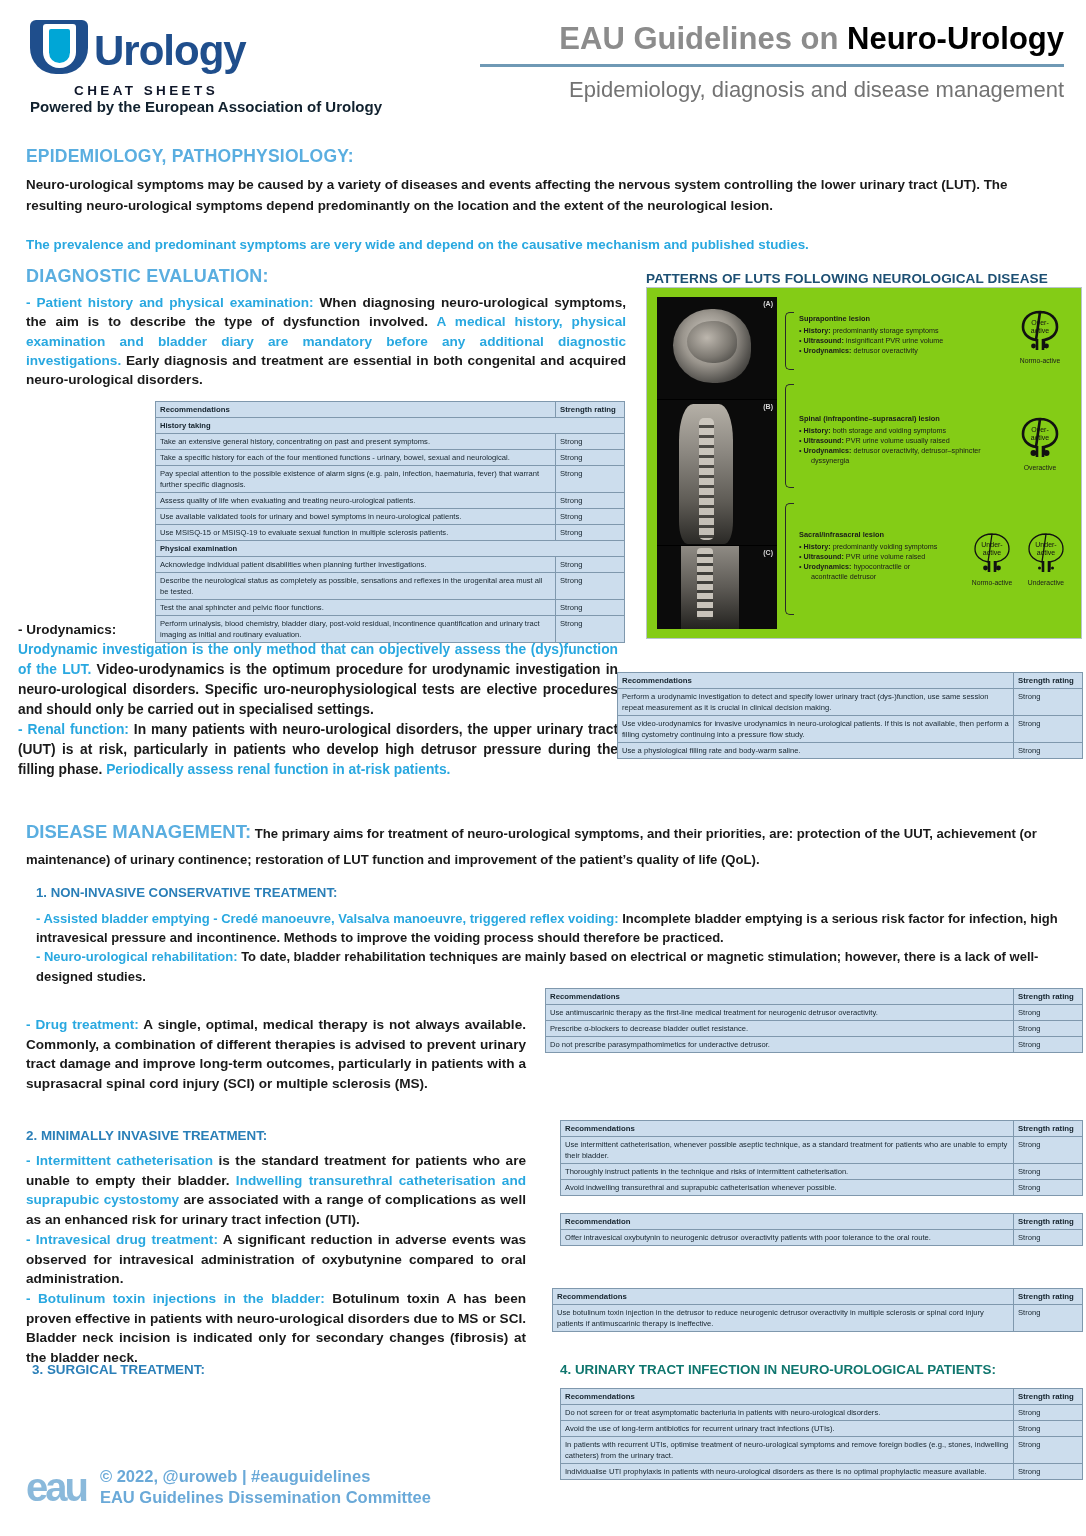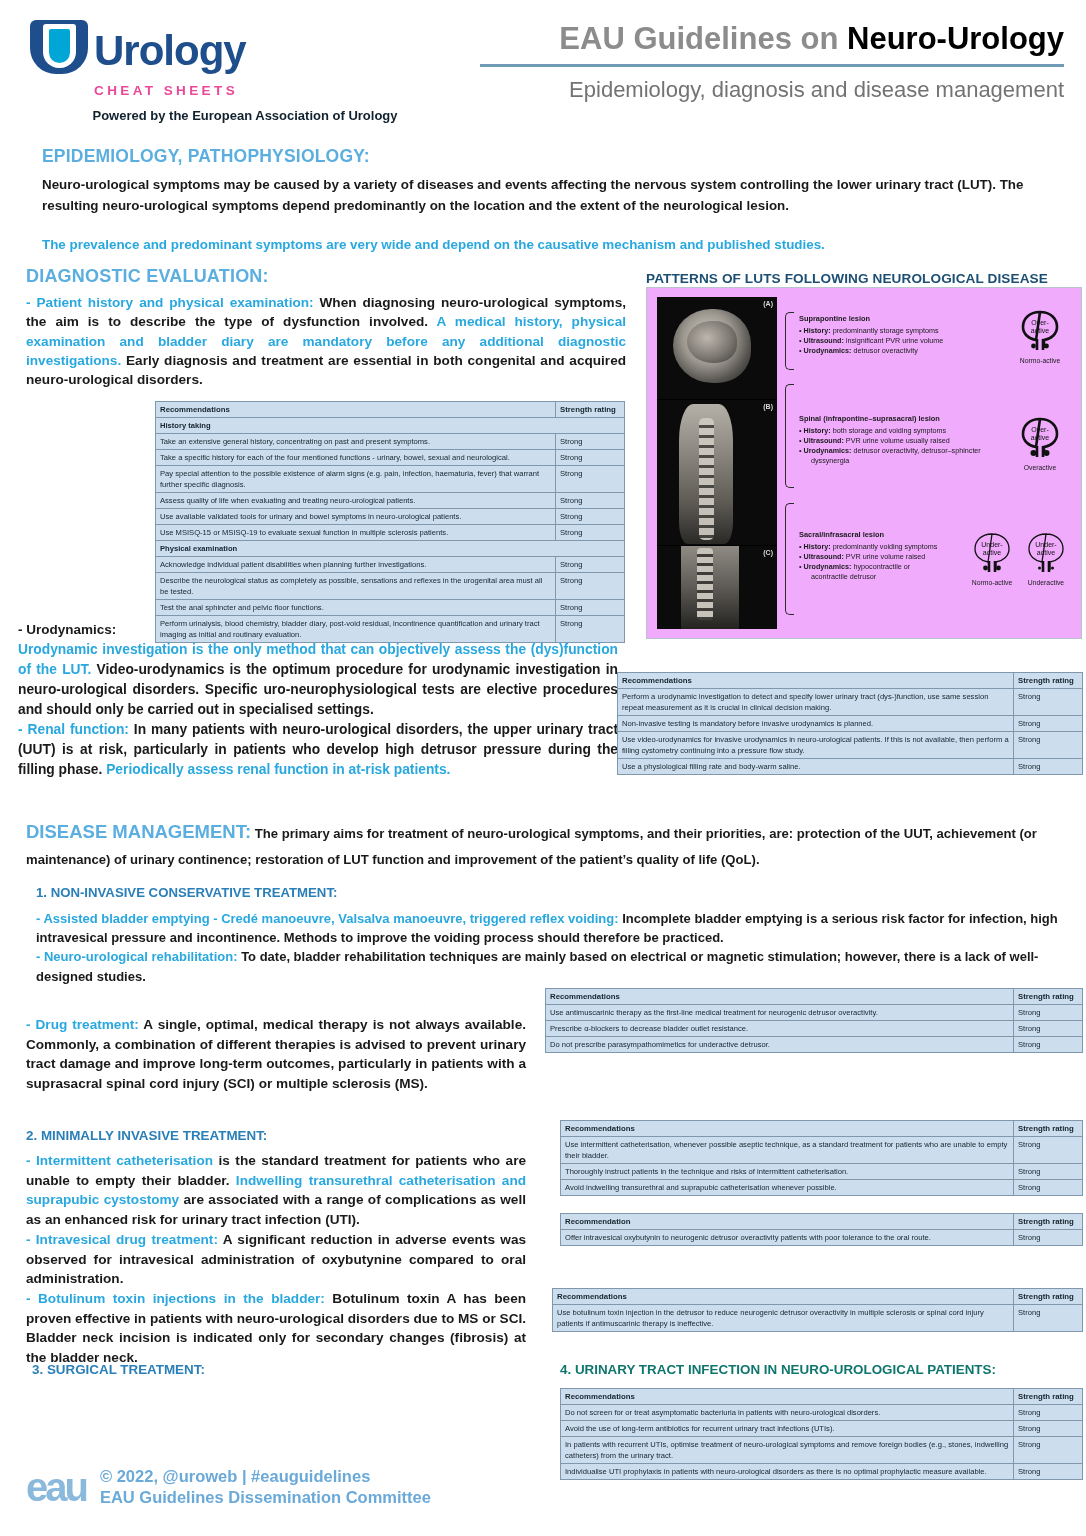--- a/index.html
+++ b/index.html
@@ -29,42 +29,42 @@
   .logo-shield .core {
     position: absolute; left: 19px; top: 9px; width: 21px; height: 34px;
     background: #00a6d6;
     border-radius: 2px 2px 11px 11px;
   }
   .logo-word {
     font-size: 42px; font-weight: bold; color: #1f4e8c;
     letter-spacing: -1px; line-height: 1;
   }
   .logo-sub {
-    font-size: 13.5px; font-weight: bold; color: #ec4899;
-    letter-spacing: 3.4px; margin-left: 64px; margin-top: 1px;
+    font-size: 13.5px; font-weight: bold; color: #0f172a;
+    letter-spacing: 3.4px; margin-left: 44px; margin-top: 1px;
   }
   .logo-powered {
-    font-size: 13px; font-weight: bold; color: #11212e;
-    margin-top: 10px; text-align: center; width: 430px;
+    font-size: 15px; font-weight: bold; color: #11212e;
+    width: 430px;
   }
   .title-block { position: absolute; left: 480px; top: 22px; right: 22px; }
   .main-title { font-size: 31px; font-weight: bold; color: #8c8c8c; text-align: right; line-height: 1.08; }
   .main-title .accent { color: #000000; }
   .title-rule { height: 3px; background: #6f99b5; margin: 9px 0 10px 0; }
   .sub-title { font-size: 22px; font-weight: normal; color: #737373; text-align: right; }
 
   
   .sec-head {
     font-size: 17.5px; font-weight: bold; color: #5aaee0;
     letter-spacing: 0.2px;
   }
   .cy { color: #29a8e0; }
 
   
-  .epi { position: absolute; left: 42px; top: 146px; width: 1034px; }
+  .epi { position: absolute; left: 26px; top: 146px; width: 1034px; }
   .epi h2 { margin-bottom: 8px; }
   .epi p { font-size: 13.4px; font-weight: bold; line-height: 1.55; }
   .epi .hl { color: #29a8e0; margin-top: 18px; }
 
   
   .diag { position: absolute; left: 26px; top: 266px; width: 600px; }
   .diag h2 { margin-bottom: 6px; font-size: 18px; }
   .diag p { font-size: 13.6px; font-weight: bold; line-height: 1.42; text-align: justify; }
 
   
@@ -102,21 +102,21 @@
   .urod p { font-size: 13.8px; font-weight: bold; line-height: 1.45; text-align: justify; }
   .urod .lbl { font-size: 13.5px; }
 
   
   .patterns-title {
     position: absolute; left: 646px; top: 271px;
     font-size: 13.6px; font-weight: bold; color: #1c4f73; letter-spacing: 0.1px;
   }
   .patterns-box {
     position: absolute; left: 646px; top: 287px; width: 436px; height: 352px;
-    border: 1px solid #b8c4cc; background: #f0abfc;
+    border: 1px solid #b8c4cc; background: #84cc16;
   }
   .mri-col { position: absolute; left: 10px; top: 9px; width: 120px; height: 332px; background: #000; }
   .mri-seg { position: absolute; left: 0; width: 120px; background: #0b0b0b; overflow: hidden; }
   .mri-a { top: 0; height: 102px; }
   .mri-b { top: 103px; height: 145px; }
   .mri-c { top: 249px; height: 83px; }
   .mri-label {
     position: absolute; right: 4px; top: 3px; color: #d8d8d8;
     font-size: 7px; font-weight: bold;
   }
@@ -297,24 +297,20 @@
   <table class="rec">
     <thead>
         <tr>
       <th>Recommendations</th>
       <th class="col-sr">Strength rating</th>
     </tr>
       </thead>
     <tbody>
       <tr>
           <td>Perform a urodynamic investigation to detect and specify lower urinary tract (dys-)function, use same session repeat measurement as it is crucial in clinical decision making.</td>
-          <td>Strong</td>
-        </tr>
-      <tr>
-          <td>Non-invasive testing is mandatory before invasive urodynamics is planned.</td>
           <td>Strong</td>
         </tr>
       <tr>
           <td>Use video-urodynamics for invasive urodynamics in neuro-urological patients. If this is not available, then perform a filling cystometry continuing into a pressure flow study.</td>
           <td>Strong</td>
         </tr>
       <tr>
           <td>Use a physiological filling rate and body-warm saline.</td>
           <td>Strong</td>
         </tr>

